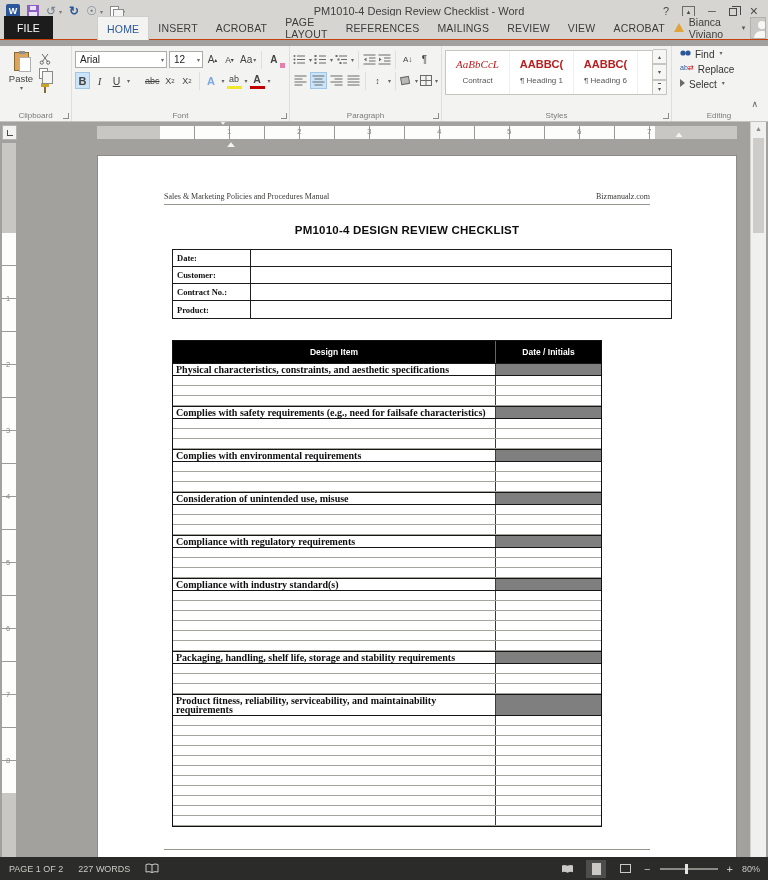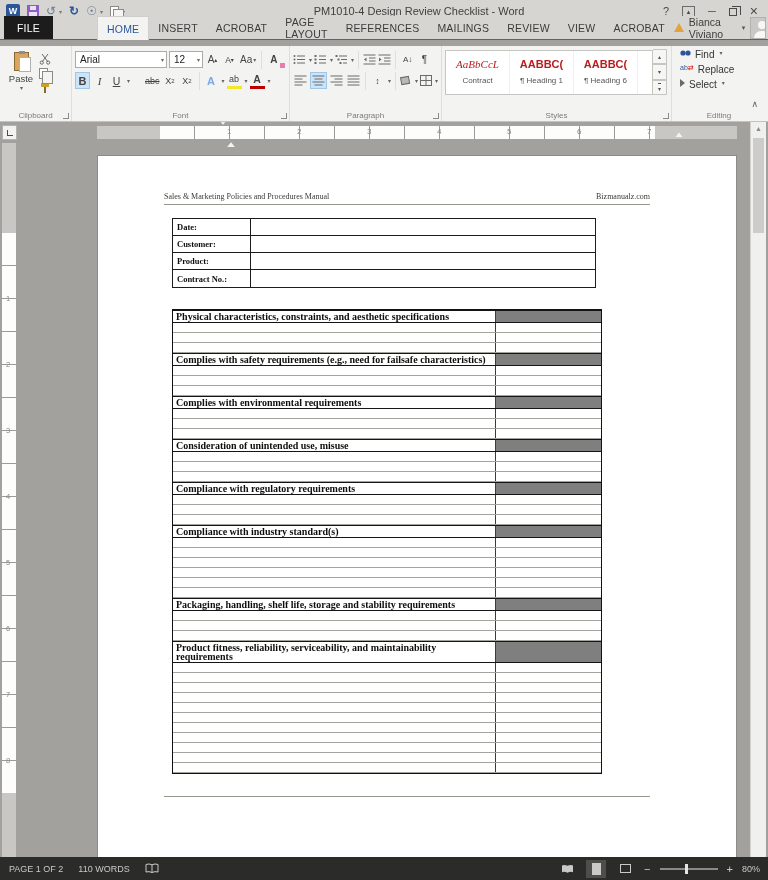--- a/index.html
+++ b/index.html
@@ -126,21 +126,21 @@
   .vscroll{position:absolute;left:750px;top:0;width:16px;height:735px;background:#f0f0ee;border-left:1px solid #d2d1cd;}
   .vs-up{text-align:center;font-size:7px;color:#8a8a88;padding-top:3px;}
   .vs-thumb{position:absolute;top:16px;left:2px;width:11px;height:95px;background:#cdccc8;}
 
   
   .page{position:absolute;left:97px;top:33px;width:640px;height:830px;background:#fff;border:1px solid #8c8b87;padding:36px 86px 0 66px;}
   .doc-serif{font-family:"Liberation Serif",serif;}
   .phead{display:flex;justify-content:space-between;font-size:8px;color:#3a3a38;padding-bottom:3px;border-bottom:1px solid #97968f;}
   .ptitle{margin-top:19px;text-align:center;font-weight:bold;font-size:11.5px;color:#0e0e0e;letter-spacing:.2px;}
 
-  .info-table{margin:13px 0 0 8px;width:424px;border:1px solid #1c1c1c;}
+  .info-table{margin:13px 0 0 8px;width:500px;border:1px solid #1c1c1c;}
   .irow{height:17px;display:flex;border-bottom:1px solid #1c1c1c;align-items:center;}
   .irow:last-child{border-bottom:none;}
   .ilabel{width:78px;border-right:1px solid #1c1c1c;font-family:"Liberation Serif",serif;font-weight:bold;font-size:8.5px;padding-left:4px;color:#0e0e0e;align-self:stretch;display:flex;align-items:center;}
   .ival{flex:1;}
 
   .checklist{margin:21px 0 0 8px;width:430px;border:1px solid #111;}
   .chead{display:flex;height:22px;background:var(--header-fill,#000);color:#fff;font-size:8.5px;font-weight:bold;}
   .chead .c1{width:323px;display:flex;align-items:center;justify-content:center;border-right:1px solid #666;}
   .chead .c2{flex:1;display:flex;align-items:center;justify-content:center;}
   .crow{display:flex;border-bottom:1px solid #a4a39e;min-height:10px;}
@@ -405,41 +405,46 @@
 
   <div class="vruler">
     <div class="white"><span id="vnums"><span class="vnum" style="top: 61px;">1</span><span class="vnum" style="top: 127px;">2</span><span class="vnum" style="top: 193px;">3</span><span class="vnum" style="top: 259px;">4</span><span class="vnum" style="top: 325px;">5</span><span class="vnum" style="top: 391px;">6</span><span class="vnum" style="top: 457px;">7</span><span class="vnum" style="top: 523px;">8</span></span></div>
   </div>
 
   <div class="page">
     <div class="phead doc-serif">
       <span>Sales &amp; Marketing Policies and Procedures Manual</span>
       <span>Bizmanualz.com</span>
     </div>
+    <div class="ptitle">PM1010-4 DESIGN REVIEW CHECKLIST</div>
 
     <div class="info-table" id="info-table">
         <div class="irow">
           <div class="ilabel">Date:</div>
           <div class="ival"></div>
         </div>
         <div class="irow">
           <div class="ilabel">Customer:</div>
           <div class="ival"></div>
         </div>
         <div class="irow">
+          <div class="ilabel">Contract No.:</div>
+          <div class="ival"></div>
+        </div>
+        <div class="irow">
           <div class="ilabel">Product:</div>
           <div class="ival"></div>
         </div>
-        <div class="irow">
-          <div class="ilabel">Contract No.:</div>
-          <div class="ival"></div>
-        </div>
       </div>
 
     <div class="checklist">
+      <div class="chead">
+        <div class="c1">Design Item</div>
+        <div class="c2">Date / Initials</div>
+      </div>
       <div id="checklist-rows">
           <div class="crow item">
             <div class="c1">Physical characteristics, constraints, and aesthetic specifications</div>
             <div class="c2"></div>
           </div>
           <div class="crow">
             <div class="c1"></div>
             <div class="c2"></div>
           </div>
           <div class="crow">
@@ -617,21 +622,21 @@
 
   <div class="vscroll">
     <div class="vs-up">▲</div>
     <div class="vs-thumb"></div>
   </div>
 </div>
 
 <div class="statusbar">
   <div class="sb-left">
     <span>PAGE 1 OF 2</span>
-    <span>110 WORDS</span>
+    <span>227 WORDS</span>
     <svg width="14" height="11" viewBox="0 0 14 11">
         <path d="M1 1.5 Q4 0.3 7 1.8 Q10 0.3 13 1.5 V9 Q10 8 7 9.5 Q4 8 1 9 Z" fill="none" stroke="#cac9c5"></path>
         <path d="M7 1.8 V9.5" stroke="#cac9c5"></path>
       </svg>
   </div>
   <div class="sb-right">
     <span class="view-btn">
         <svg width="13" height="10" viewBox="0 0 13 10">
           <path d="M1 1.5 Q3.5 0.5 6.5 1.8 Q9.5 0.5 12 1.5 V8.2 Q9.5 7.3 6.5 8.8 Q3.5 7.3 1 8.2 Z" fill="#cac9c5"></path>
         </svg>

